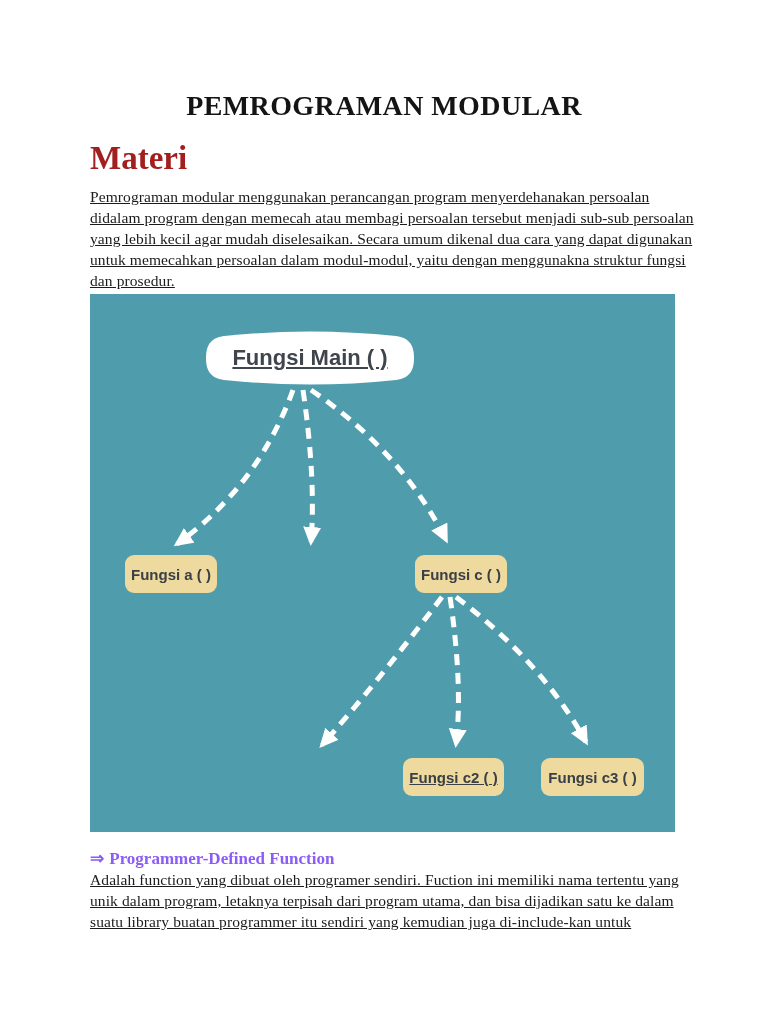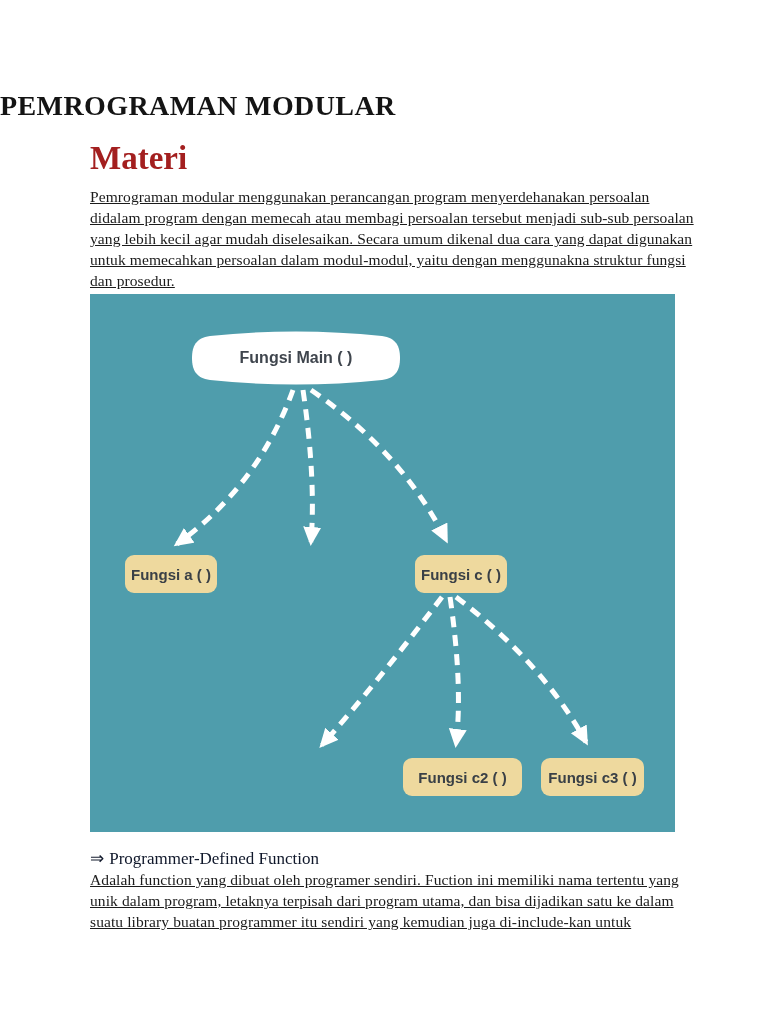--- a/index.html
+++ b/index.html
@@ -1,57 +1,57 @@
 <!DOCTYPE html>
 <html><head>
 <meta charset="utf-8">
 <style>
   html, body { margin:0; padding:0; }
   body {
     width:768px; height:1024px; background:#ffffff; position:relative;
     font-family:"Liberation Serif", serif; color:#1b1b1b; overflow:hidden;
   }
   .title {
-    position:absolute; top:90px; left:0; width:768px; text-align:left;
+    position:absolute; top:90px; left:0; width:768px; text-align:center;
     font-size:28px; font-weight:bold; letter-spacing:0.4px; color:#141414; margin:0;
   }
   .materi {
     position:absolute; top:140px; left:90px; font-size:33px; font-weight:bold;
     color:#a31f1f; margin:0;
   }
   .para { position:absolute; left:90px; font-size:15.5px; line-height:21px; letter-spacing:0.1px; }
   .para div { white-space:nowrap;text-decoration:underline; }
   .para1 { top:186px; }
   .para2 { top:869px; }
   .subhead {
-    position:absolute; left:90px; top:848px; font-size:17px; font-weight:normal; color:#0f172a;
+    position:absolute; left:90px; top:848px; font-size:17px; font-weight:bold; color:#8b5cf6;
   }
   .subhead .arrow { margin-right:5px; }
 
   .diagram {
     position:absolute; left:90px; top:294px; width:585px; height:538px;
     background:#4f9dac;
   }
   .arrows { position:absolute; left:0; top:0; width:585px; height:538px; }
   .conn { fill:none; stroke:#ffffff; stroke-width:5; stroke-dasharray:11 8; }
 
   .node {
     position:absolute; display:flex; align-items:center; justify-content:center;
     font-family:"Liberation Sans", sans-serif; font-weight:bold; color:#3a4046;
     box-sizing:border-box;
   }
-  .main-node { left:100px; top:36px; width:212px; height:56px; font-size:16px; color:#3f454d; }
+  .main-node { left:114px; top:36px; width:212px; height:56px; font-size:22px; color:#3f454d;text-decoration:underline; }
   .main-node svg { position:absolute; left:0; top:0; width:212px; height:56px; }
   .main-node span { position:relative; }
   .child { background:#eed99e; border-radius:9px; font-size:15px; height:38px;align-items:center; }
   .node-a  { left:35px;  top:261px; width:92px; }
   .node-b  { left:173px; top:261px; width:92px; }
   .node-c  { left:313px; top:261px; width:92px;margin-left:12px; }
   .node-c1 { left:173px; top:464px; width:103px; }
-  .node-c2 { left:313px; top:464px; width:119px; }
+  .node-c2 { left:313px; top:464px; width:101px;text-decoration:underline; }
   .node-c3 { left:451px; top:464px; width:103px; }
 </style>
 </head>
 <body>
 
 <h1 class="title">PEMROGRAMAN MODULAR</h1>
 
 <h2 class="materi">Materi</h2>
 
 <div class="para para1">

